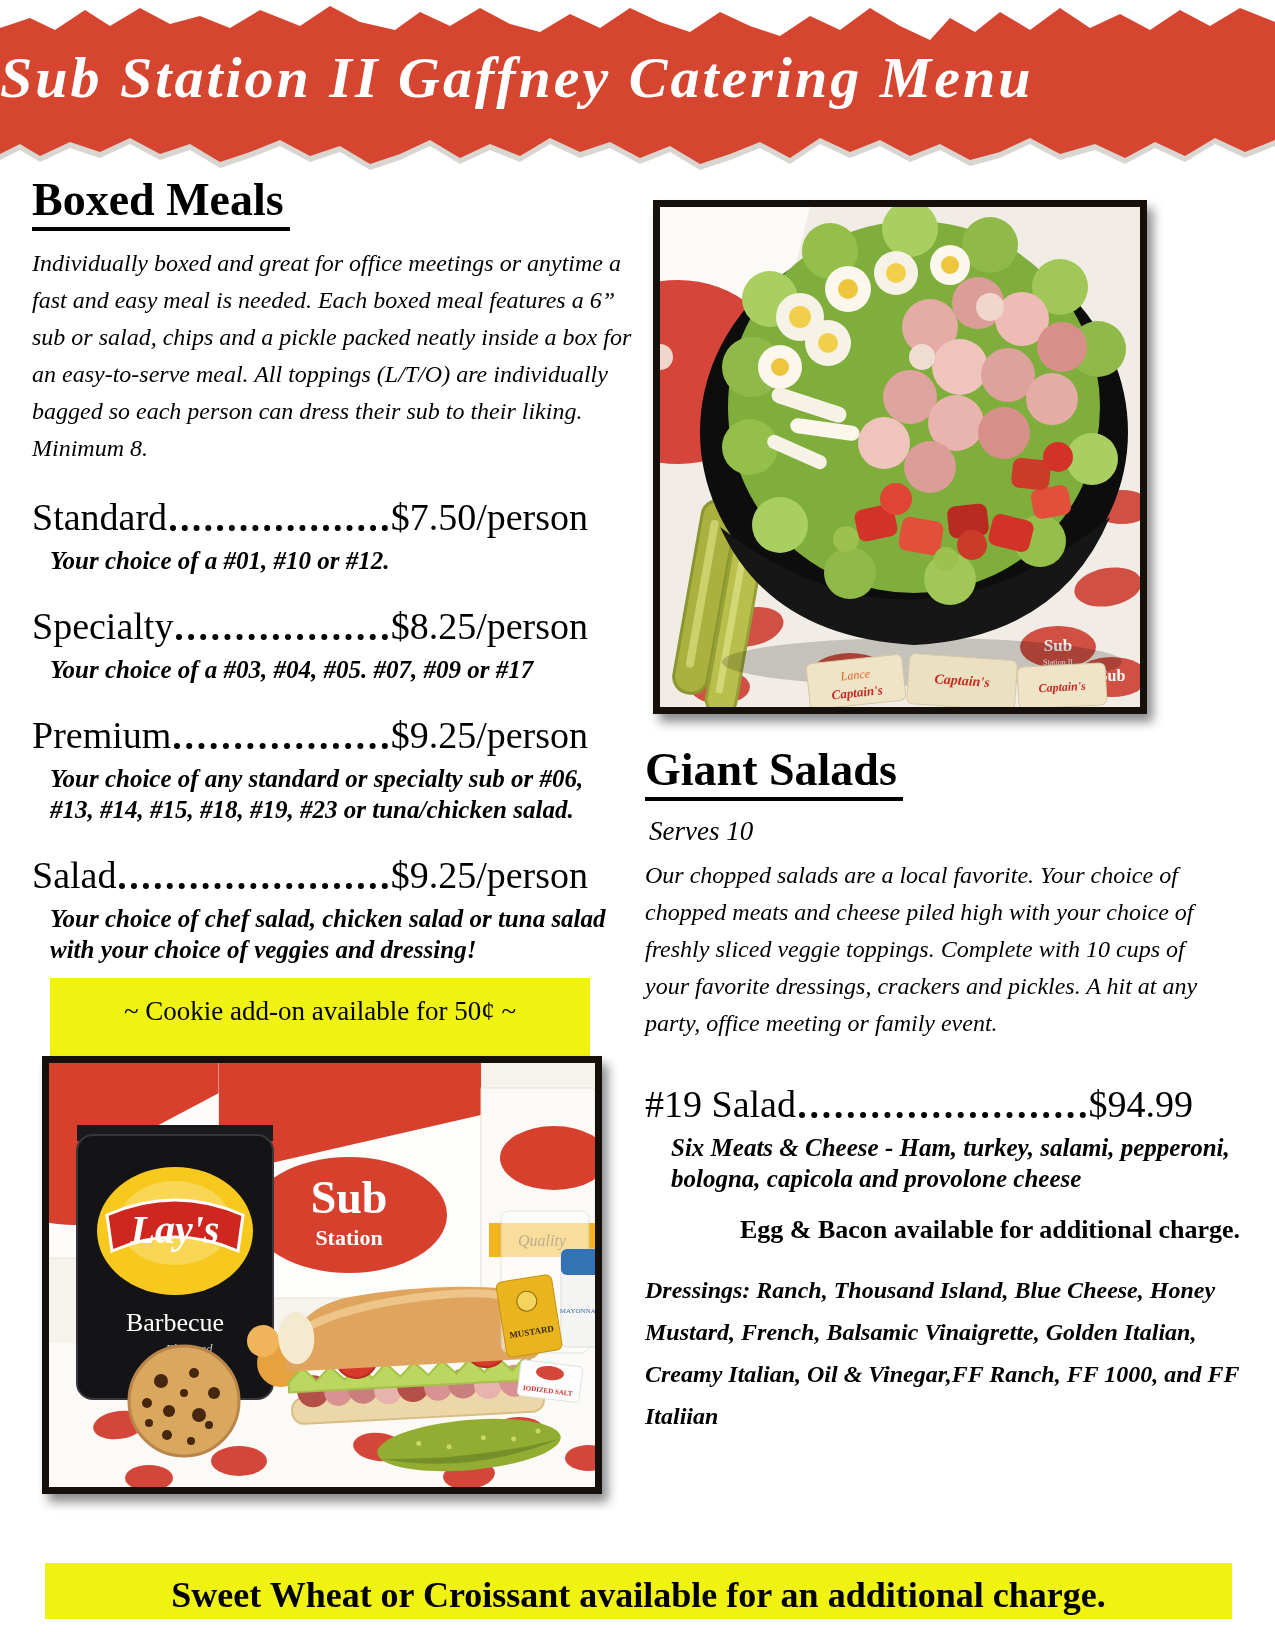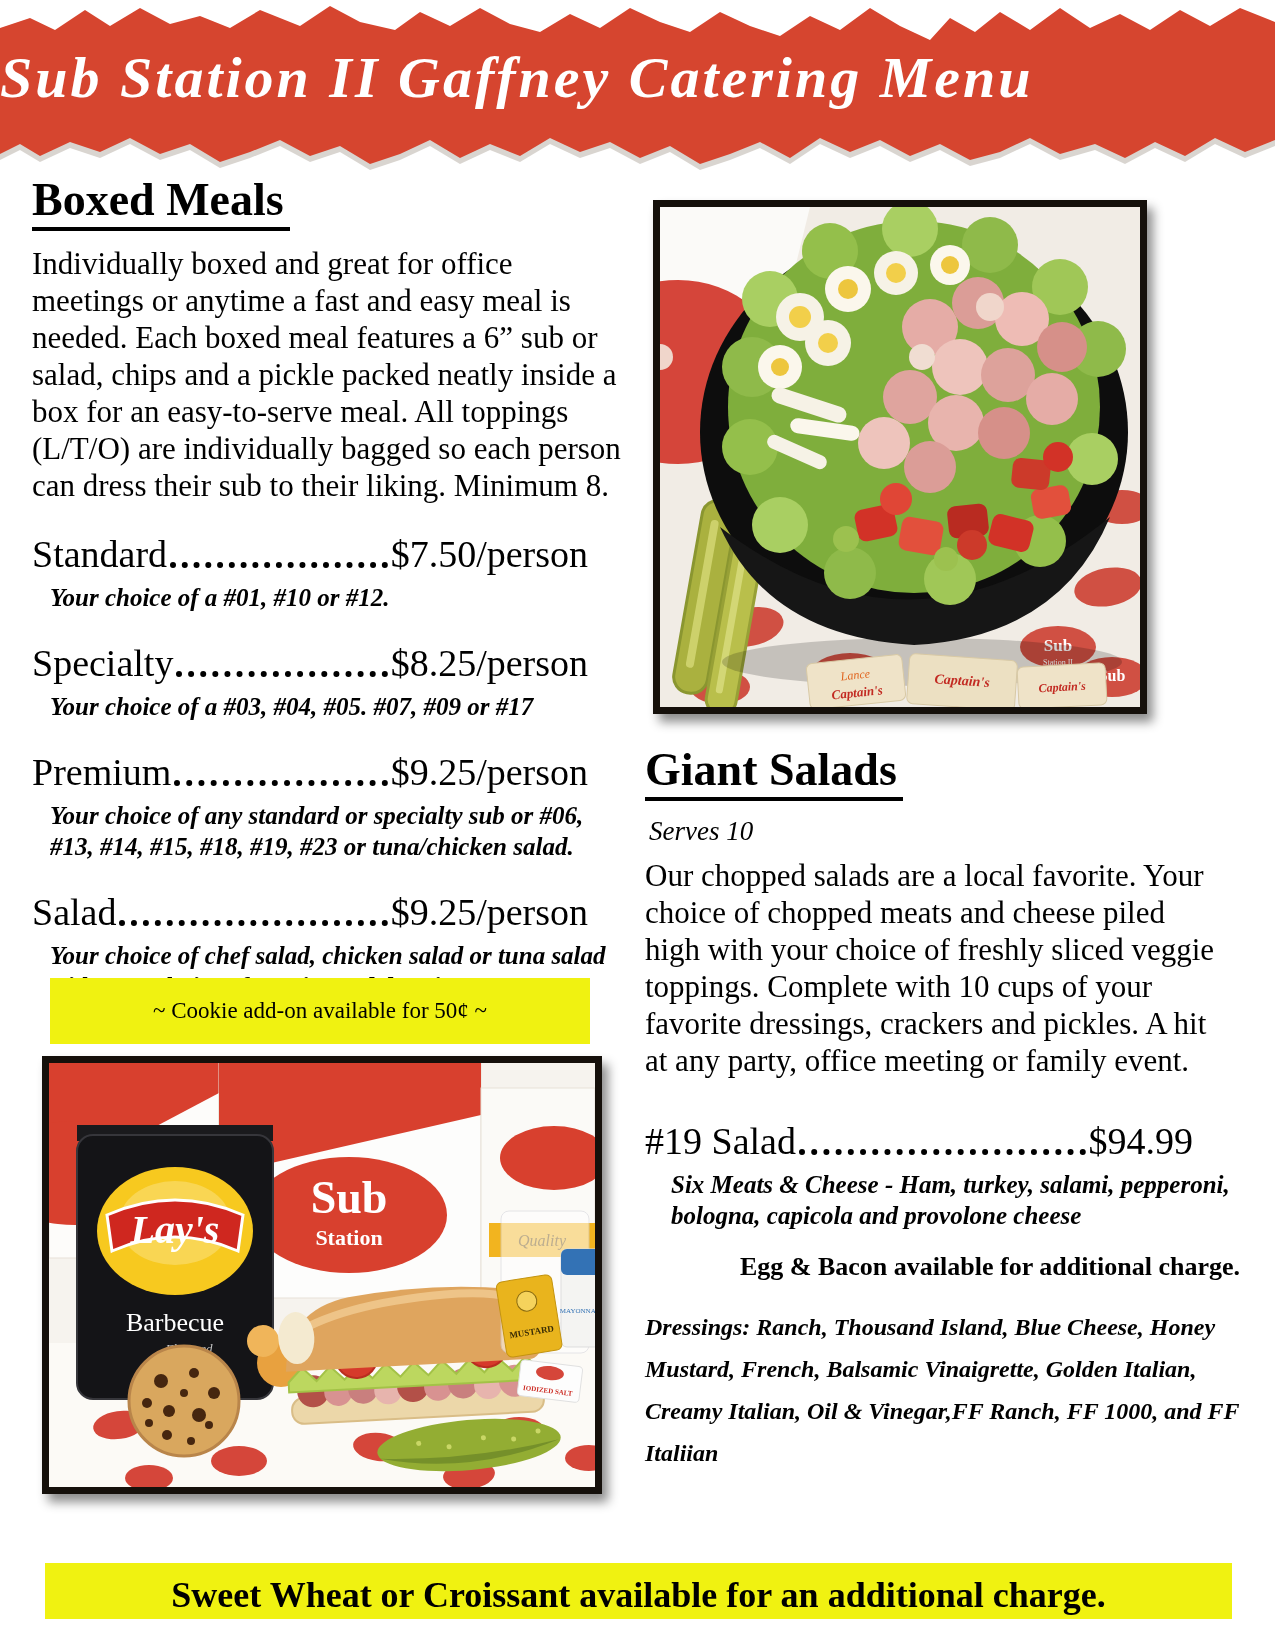--- a/index.html
+++ b/index.html
@@ -5,42 +5,42 @@
   html,body{margin:0;padding:0;background:#ffffff;}
   .page{position:relative;width:1275px;height:1650px;background:#ffffff;overflow:hidden;
         font-family:"Liberation Serif",serif;color:#000;}
   
   .banner-wrap{position:absolute;left:0;top:0;width:1275px;height:175px;}
   .banner-title{position:absolute;left:0;top:44px;width:1275px;text-align:left;
         font-style:italic;font-weight:bold;font-size:58px;color:#ffffff;letter-spacing:3px;}
   
   .sec-heading{display:inline-block;font-size:46px;font-weight:bold;line-height:1.08;
         padding:0 6px 2px 0;border-bottom:4px solid #000;margin:0 0 14px 0;}
-  .body-par{font-size:31px;line-height:37px;margin:0;}
+  .body-par{font-size:24px;line-height:37px;margin:0;font-style:italic;}
   
   .menu-item{margin-top:26px;}
   .price-row{display:flex;align-items:baseline;}
   .item-name{font-size:38px;line-height:48px;white-space:nowrap;}
   .item-price{font-size:38px;line-height:48px;white-space:nowrap;}
   .leader{flex:1;border-bottom:6px dotted #000;margin:0 3px 10px 3px;align-self:flex-end;}
   .item-note{font-size:25px;line-height:31px;font-weight:bold;font-style:italic;margin:4px 0 0 18px;}
   
   .left-col{position:absolute;left:32px;top:175px;width:600px;}
   .left-col .price-row{width:556px;margin-top:24px;}
   .right-col{position:absolute;left:645px;top:745px;width:595px;}
   .right-col .price-row{width:548px;}
   .serves{font-size:27px;line-height:32px;font-style:italic;margin:0 0 10px 4px;}
   .right-par{width:582px;}
   .egg-note{margin-top:20px;width:100%;text-align:right;font-size:26px;line-height:31px;
         font-weight:bold;}
   .dressings{margin-top:24px;width:600px;font-size:24px;line-height:42px;
         font-weight:bold;font-style:italic;}
   
   .yellow-bar{position:absolute;background:#f0f211;text-align:center;}
-  .cookie-bar{left:50px;top:978px;width:540px;height:66px;line-height:66px;font-size:23px;}
+  .cookie-bar{left:50px;top:978px;width:540px;height:84px;line-height:66px;font-size:27px;}
   .footer-bar{left:45px;top:1563px;width:1187px;height:56px;line-height:64px;
         font-size:36px;font-weight:bold;}
   
   .photo{position:absolute;border:7px solid #15100b;background:#eab308;
         box-shadow:6px 8px 10px rgba(0,0,0,.45);}
   .photo-salad{left:653px;top:200px;width:480px;height:500px;}
   .photo-boxed{left:42px;top:1056px;width:546px;height:424px;}
   .photo svg{display:block;}
 </style>
 </head>

